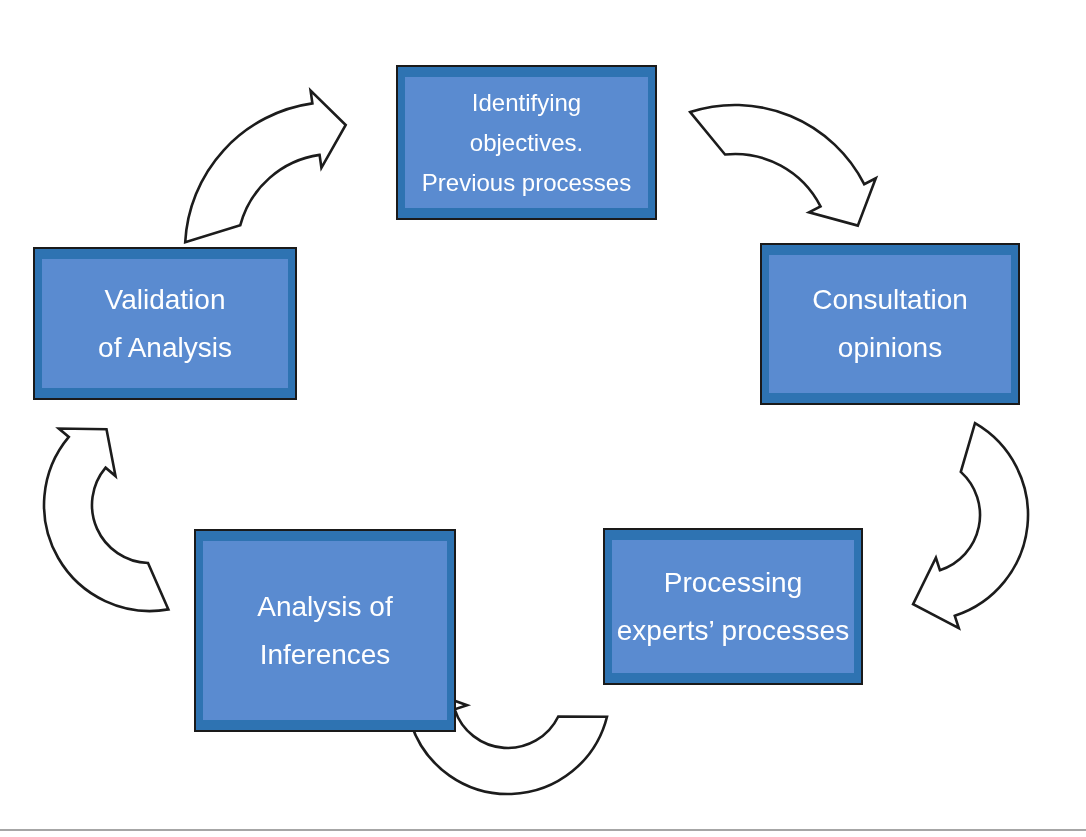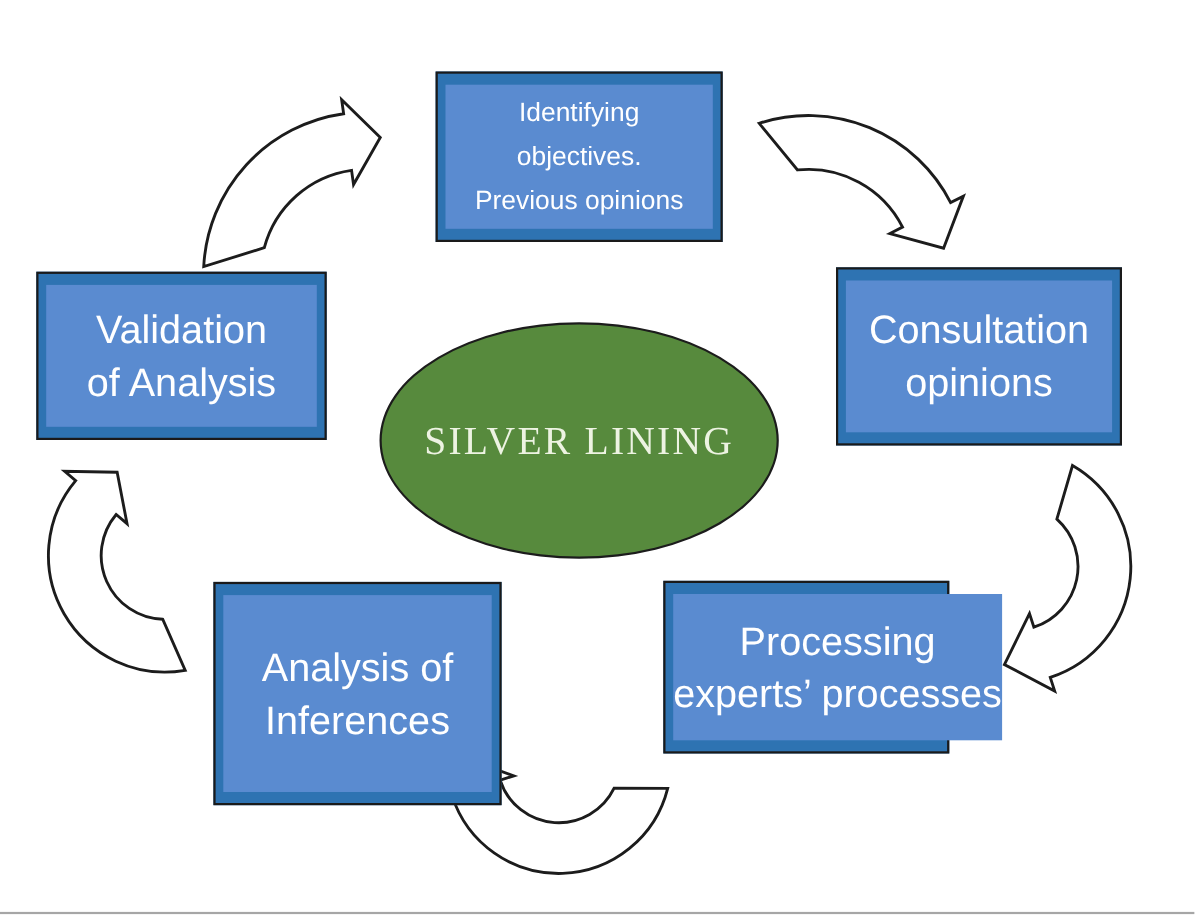--- a/index.html
+++ b/index.html
@@ -40,21 +40,21 @@
     display:flex;
   }
   .node-inner{
     flex:1;
     background:var(--box-fill);
     display:flex;flex-direction:column;
     align-items:center;justify-content:center;
     text-align:center;
     color:var(--box-text);
   }
-  .node .line{display:block;font-size:36px;line-height:48px;white-space:nowrap;}
+  .node .line{display:block;font-size:28px;line-height:48px;white-space:nowrap;}
   #node-identifying-objectives .line{font-size:24px;line-height:40px;}
 
   #node-identifying-objectives{left:396px;top:65px;width:261px;height:155px;}
   #node-consultation-process{left:760px;top:243px;width:260px;height:162px;}
   #node-processing-experts-opinions{left:603px;top:528px;width:260px;height:157px;}
   #node-analysis-of-inferences{left:174px;top:529px;width:262px;height:203px;margin-left:20px;}
   #node-validation-of-results{left:33px;top:247px;width:264px;height:153px;}
 
   #center-ellipse{
     position:absolute;z-index:2;
@@ -89,21 +89,21 @@
       <path d="M 975.0 423.2 A 106 106 0 0 1 954.8 615.8 L 958.8 628.2 L 913.1 604.1 L 935.9 557.8 L 939.9 570.2 A 58 58 0 0 0 960.8 471.9 Z"></path>
       <path d="M 607.0 716.7 A 102 102 0 0 1 411.0 723.5 L 398.6 727.5 L 424.2 689.8 L 467.1 705.3 L 454.7 709.3 A 56 56 0 0 0 558.3 716.5 Z"></path>
       <path d="M 168.4 609.4 A 106 106 0 0 1 68.8 436.9 L 58.8 428.5 L 106.5 429.3 L 115.5 476.1 L 105.6 467.7 A 58 58 0 0 0 148.0 563.0 Z"></path>
       <path d="M 185.2 242.3 A 148 148 0 0 1 312.4 103.4 L 310.6 90.6 L 345.7 125.0 L 321.4 167.8 L 319.6 154.9 A 96 96 0 0 0 240.3 225.2 Z"></path>
     </svg>
 
   <div class="node" id="node-identifying-objectives">
     <div class="node-inner">
       <span class="line">Identifying</span>
       <span class="line">objectives.</span>
-      <span class="line">Previous opinions</span>
+      <span class="line">Previous processes</span>
     </div>
   </div>
 
   <div class="node" id="node-consultation-process">
     <div class="node-inner">
       <span class="line">Consultation</span>
       <span class="line">opinions</span>
     </div>
   </div>
 
@@ -121,19 +121,16 @@
     </div>
   </div>
 
   <div class="node" id="node-validation-of-results">
     <div class="node-inner">
       <span class="line">Validation</span>
       <span class="line">of Analysis</span>
     </div>
   </div>
 
-  <div id="center-ellipse">
-    <span id="center-label">SILVER LINING</span>
-  </div>
 
   <div id="page-bottom-rule"></div>
 
 </div>
 
 </body></html>

